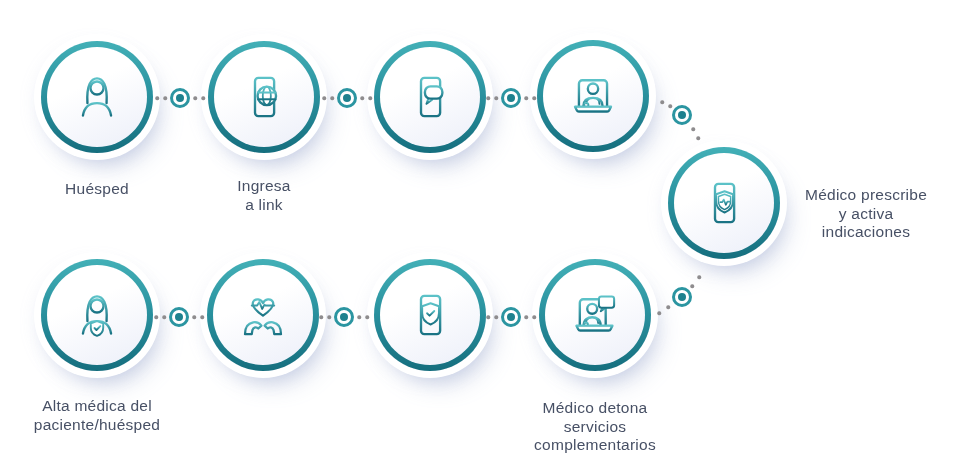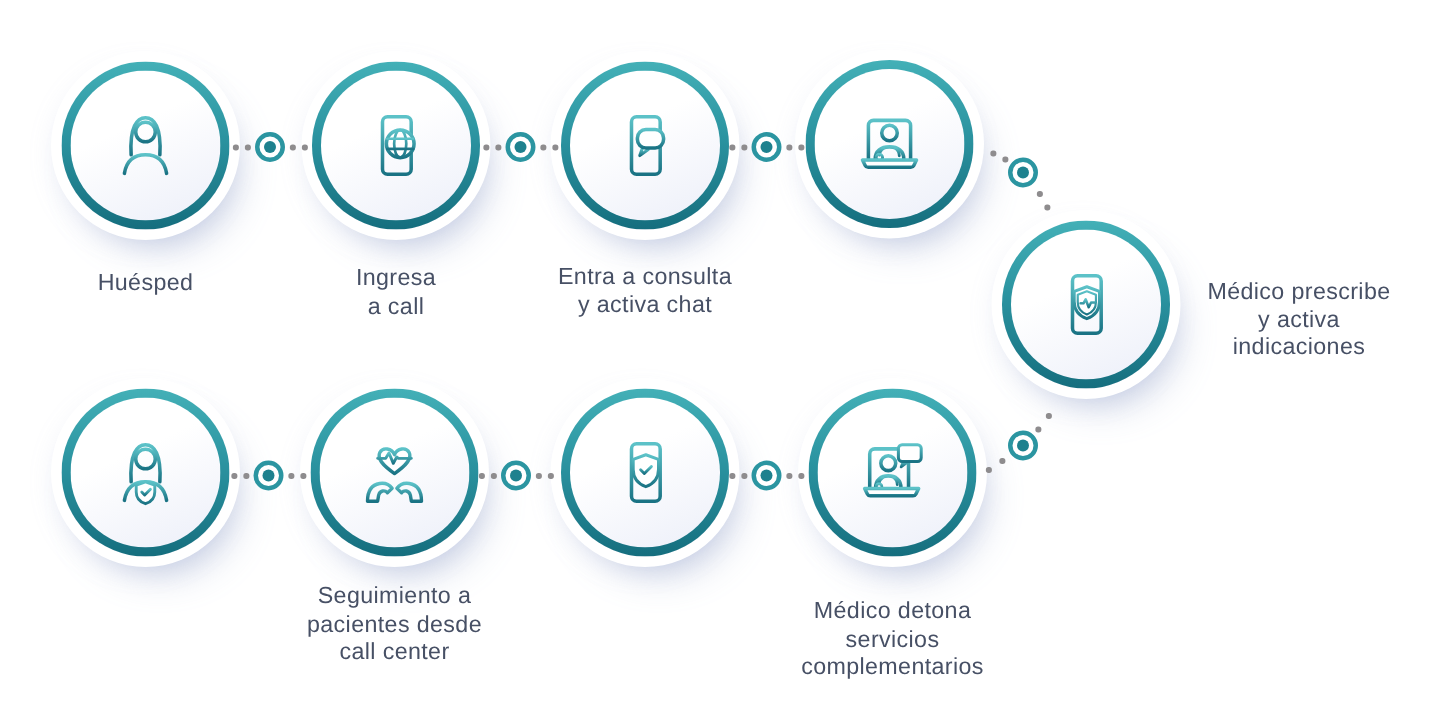--- a/index.html
+++ b/index.html
@@ -269,26 +269,23 @@
   <span class="gdot" style="left:367px;top:317px"></span>
 
   <span class="donut" style="left:179px;top:317px"></span>
   <span class="gdot" style="left:156px;top:317px"></span>
   <span class="gdot" style="left:164px;top:317px"></span>
   <span class="gdot" style="left:194px;top:317px"></span>
   <span class="gdot" style="left:202px;top:317px"></span>
 
   <div class="label" style="left:97px;top:180px">Huésped</div>
   <div class="label" style="left:264px;top:177px">Ingresa
-a call</div>
-  <div class="label" style="left:430px;top:176px">Entra a consulta
-y activa chat</div>
+a link</div>
   <div class="label" style="left:866px;top:186px">Médico prescribe
 y activa
 indicaciones</div>
-  <div class="label" style="left:263px;top:389px">Seguimiento a
-pacientes desde
-call center</div>
+  <div class="label" style="left:97px;top:397px">Alta médica del
+paciente/huésped</div>
   <div class="label" style="left:595px;top:399px">Médico detona
 servicios
 complementarios</div>
 
 </div>
 
 </body></html>

